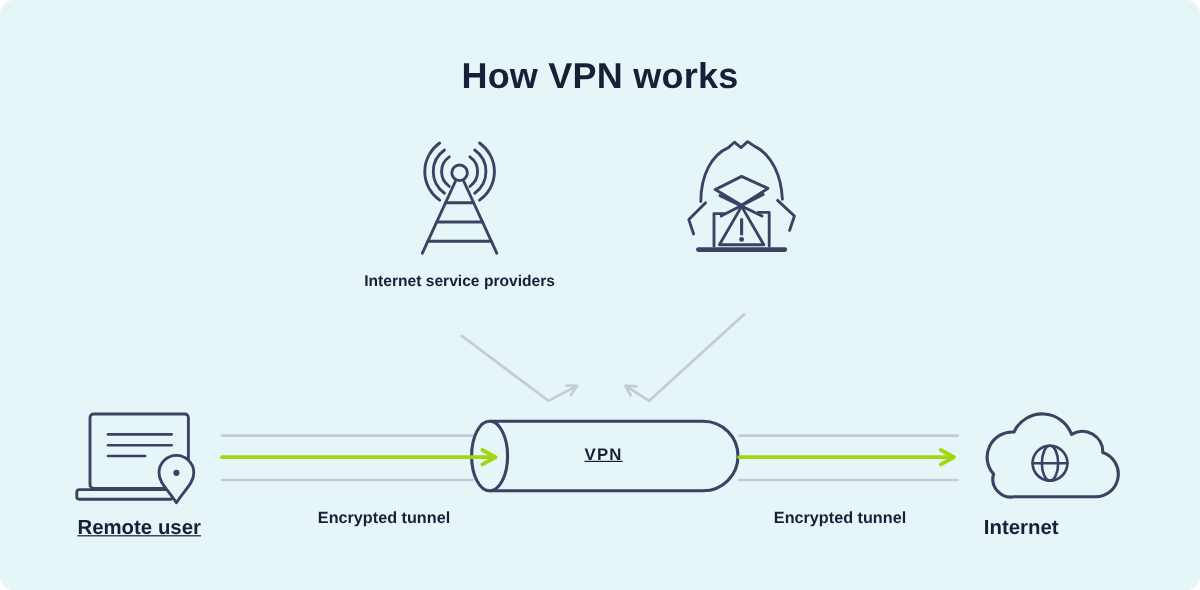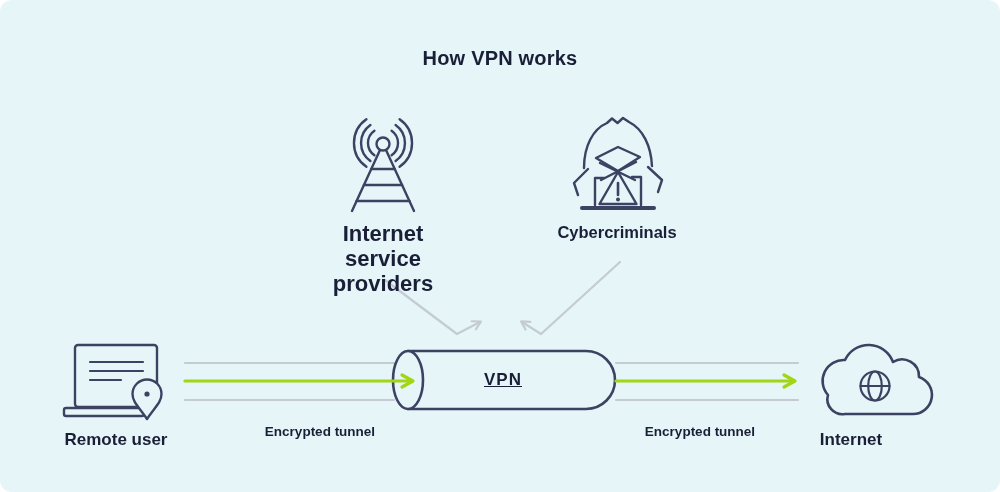--- a/index.html
+++ b/index.html
@@ -5,30 +5,30 @@
   html,body{margin:0;padding:0;background:#ffffff;}
   .canvas{
     position:relative;width:1000px;height:492px;overflow:hidden;
     background:var(--background);border-radius:12px;
     font-family:"Liberation Sans","DejaVu Sans",sans-serif;
     color:var(--text-navy);
   }
   .abs{position:absolute;}
   .title{
     left:0;top:47px;width:1000px;text-align:center;
-    font-size:20px;font-weight:700;letter-spacing:.2px;color:var(--text-navy);
+    font-size:30px;font-weight:700;letter-spacing:.2px;color:var(--text-navy);
   }
   .node-label{
     text-align:center;font-weight:600;color:var(--text-navy);
   }
-  .lbl-isp{left:303px;top:221px;width:160px;font-size:22px;line-height:25px;}
+  .lbl-isp{left:303px;top:221px;width:160px;font-size:13px;line-height:25px;}
   .lbl-cyber{left:537px;top:223px;width:160px;font-size:16.5px;}
-  .lbl-remote{left:36px;top:430px;width:160px;font-size:17px;}
+  .lbl-remote{left:36px;top:430px;width:160px;font-size:17px;text-decoration:underline;}
   .lbl-internet{left:771px;top:430px;width:160px;font-size:17px;}
-  .lbl-vpn{left:443px;top:370px;width:120px;font-size:17px;letter-spacing:1px;text-decoration:underline;}
+  .lbl-vpn{left:443px;top:370px;width:120px;font-size:14px;letter-spacing:1px;text-decoration:underline;}
   .lbl-enc{font-size:13.5px;font-weight:700;margin-top:12px;}
   .lbl-enc-l{left:235px;top:412px;width:170px;}
   .lbl-enc-r{left:615px;top:412px;width:170px;}
 
   
   .s-navy{stroke:var(--line-navy);fill:none;stroke-width:2.4;stroke-linecap:round;stroke-linejoin:round;}
   .s-navy-thin{stroke:var(--line-navy);fill:none;stroke-width:2.2;stroke-linecap:round;}
   .s-gray{stroke:var(--arrow-gray);fill:none;stroke-width:2.2;stroke-linecap:round;stroke-linejoin:round;}
   .s-green{stroke:var(--accent-green);fill:none;stroke-width:3.2;stroke-linecap:round;stroke-linejoin:round;}
   .f-navy{fill:var(--line-navy);stroke:none;}
@@ -115,19 +115,18 @@
   <svg class="abs" style="left:813px;top:340px" width="132" height="88" viewBox="0 0 132 88">
     <path class="s-navy" style="stroke-width:2.6" d="M 32 74 H 100 A 19 19 0 0 0 106 37 A 17 17 0 0 0 80 22 A 26 26 0 0 0 32 20 A 21 21 0 0 0 15 55 A 15 15 0 0 0 32 74 Z"></path>
     <g>
       <circle class="s-navy" style="stroke-width:2.2" cx="62" cy="46" r="14.5"></circle>
       <ellipse class="s-navy" style="stroke-width:2.2" cx="62" cy="46" rx="6.8" ry="14.5"></ellipse>
       <line class="s-navy" style="stroke-width:2.2" x1="47.5" y1="46" x2="76.5" y2="46"></line>
     </g>
   </svg>
 
   <div class="abs node-label lbl-isp">Internet service providers</div>
-  <div class="abs node-label lbl-cyber">Cybercriminals</div>
   <div class="abs node-label lbl-vpn">VPN</div>
   <div class="abs node-label lbl-remote">Remote user</div>
   <div class="abs node-label lbl-internet">Internet</div>
   <div class="abs node-label lbl-enc lbl-enc-l">Encrypted tunnel</div>
   <div class="abs node-label lbl-enc lbl-enc-r">Encrypted tunnel</div>
 </div>
 
 </body></html>

